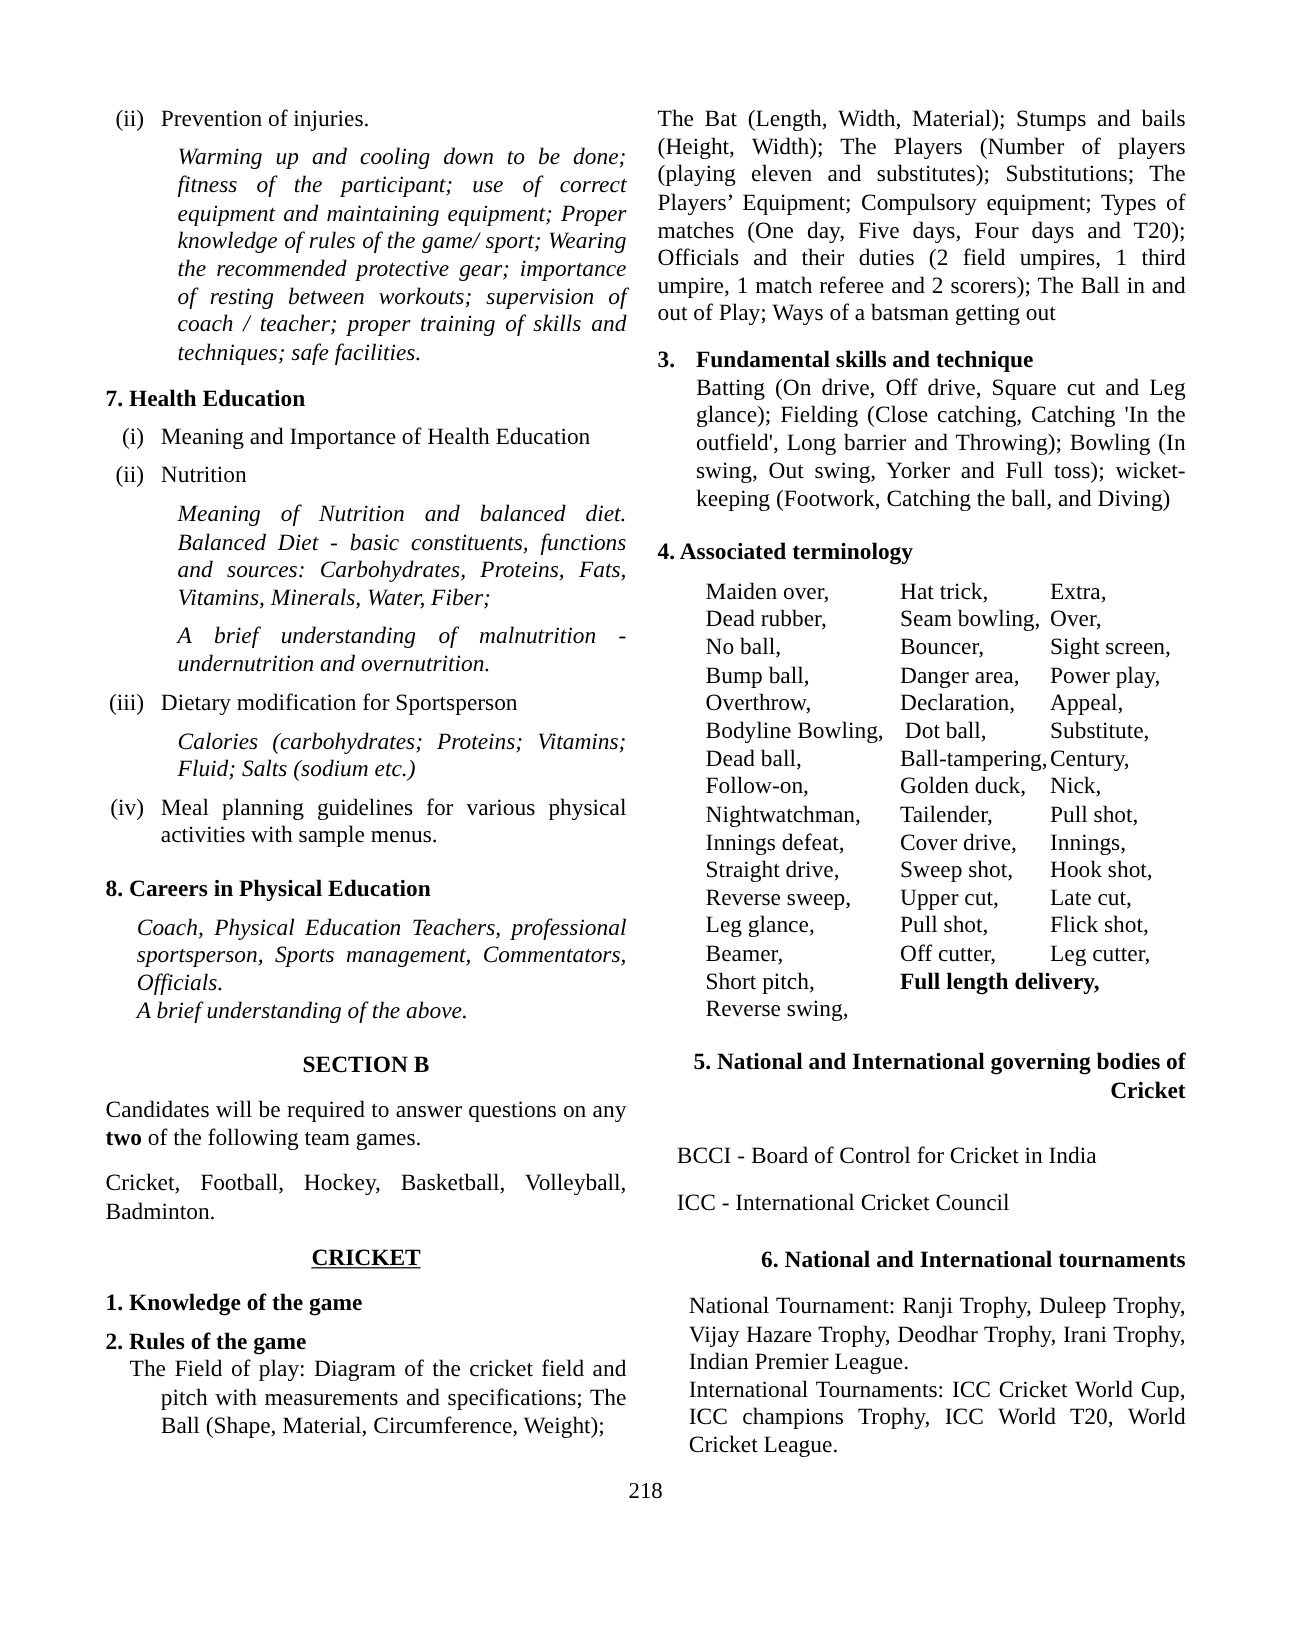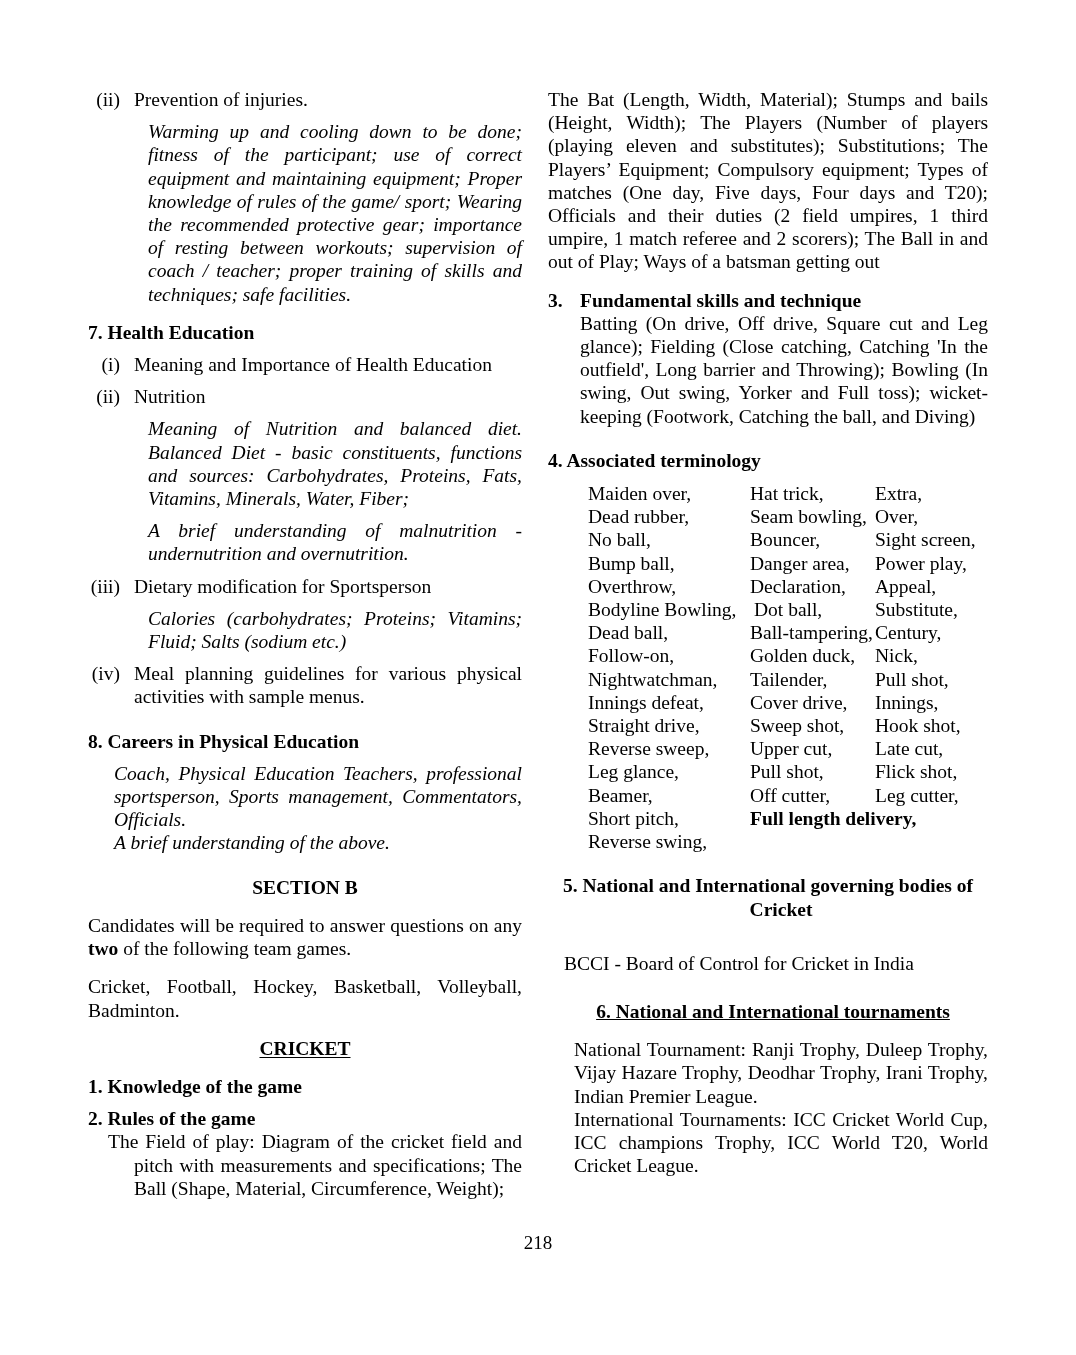--- a/index.html
+++ b/index.html
@@ -91,23 +91,23 @@
   }
 
   
   .numhead-hang {
     font-weight: bold;
     font-size: 19.5px;
     line-height: 23.2px;
     margin: 0;
     padding-left: 26px;
     text-indent: -26px;
-    text-align: center;
-  }
-  .numhead-hang.n6 { margin-left: 10px; text-decoration: underline; }
+    text-align: right;
+  }
+  .numhead-hang.n6 { margin-left: 10px; }
 
   
   .sec3-head {
     display: flex;
     font-size: 19.5px;
     line-height: 23.2px;
     font-weight: bold;
   }
   .sec3-num { width: 32px; flex: 0 0 32px; }
   .sec3-title { flex: 1 1 auto; }
@@ -322,20 +322,21 @@
       <span class="term-cell">Reverse swing,</span>
     </div>
 
     <div class="spacer-lg"></div>
 
     <h2 class="numhead-hang">5. National and International governing bodies of Cricket</h2>
 
     <div class="spacer-md"></div>
 
     <p class="plain-line ind-sm">BCCI - Board of Control for Cricket in India</p>
+    <p class="plain-line ind-sm">ICC - International Cricket Council</p>
 
     <div class="spacer-sm"></div>
 
     <h2 class="numhead-hang n6">6.  National and International tournaments</h2>
 
     <div class="spacer-md"></div>
 
     <p class="blk ind-sm lastline-left">National Tournament: Ranji Trophy, Duleep Trophy, Vijay Hazare Trophy, Deodhar Trophy, Irani Trophy, Indian Premier League.</p>
     <p class="blk ind-sm lastline-left">International Tournaments: ICC Cricket World Cup, ICC champions Trophy, ICC World T20, World Cricket League.</p>
 

